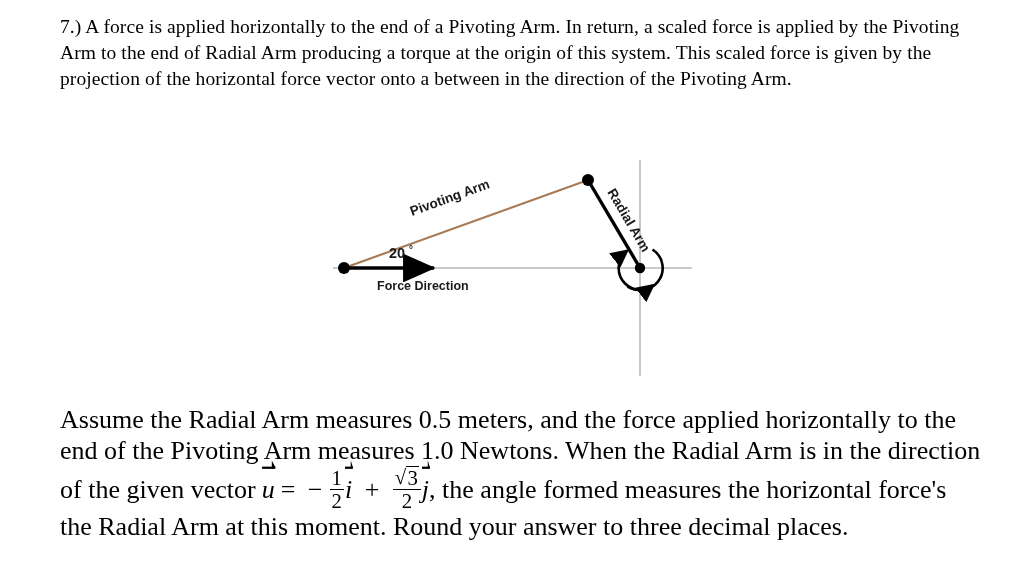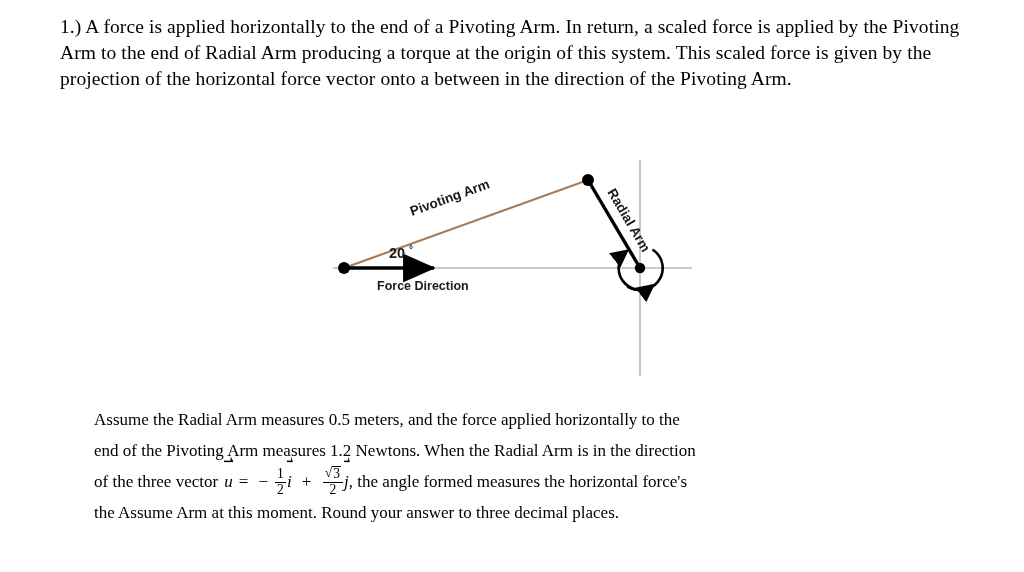--- a/index.html
+++ b/index.html
@@ -27,23 +27,22 @@
     text-align: left;
     letter-spacing: 0.1px;
   }
 
   
   #prompt-bottom {
     position: absolute;
     left: 60px;
     top: 404px;
     width: 905px;
-    font-size: 17px;
+    font-size: 26px;
     line-height: 31px;
-    margin-left: 34px;
   }
   #prompt-bottom .ln { display: block; white-space: nowrap; }
 
   
   .mi { font-family: "Liberation Serif", "DejaVu Serif", serif; font-style: italic; }
   .vecwrap { position: relative; display: inline-block; }
   .vecwrap .arr {
     position: absolute;
     left: 0; right: -1px;
     top: -0.62em;
@@ -80,21 +79,21 @@
   .fig-label {
     font-family: "Liberation Sans", "DejaVu Sans", sans-serif;
     font-weight: bold;
     fill: #1a1a1a;
   }
 </style>
 </head>
 <body>
 
 <div id="prompt-top">
-  <span class="ln">1.)  A force is applied horizontally to the end of a Pivoting Arm.  In return, a scaled force</span>
+  <span class="ln">7.)  A force is applied horizontally to the end of a Pivoting Arm.  In return, a scaled force</span>
   <span class="ln">is applied by the Pivoting Arm to the end of Radial Arm producing a torque at the origin</span>
   <span class="ln">of this system. This scaled force is given by the projection of the horizontal force vector</span>
   <span class="ln">onto a between in the direction of the Pivoting Arm.</span>
 </div>
 
 <div id="figure">
   <svg width="1024" height="240" viewBox="0 0 1024 240" xmlns="http://www.w3.org/2000/svg">
     <defs>
       <marker id="fdArrow" markerWidth="9" markerHeight="8" refX="8.6" refY="4" orient="auto">
         <path d="M0,0 L9,4 L0,8 Z" fill="#000000"></path>
@@ -129,35 +128,35 @@
     <text class="fig-label" x="389" y="108" font-size="14.5">20</text>
     <text class="fig-label" x="409" y="103" font-size="10">°</text>
 
     <text class="fig-label" x="377" y="140" font-size="12.5">Force Direction</text>
   </svg>
 </div>
 
 <div id="prompt-bottom">
 
   <span class="ln">Assume the Radial Arm measures 0.5 meters, and the force applied horizontally to the</span>
-  <span class="ln">end of the Pivoting Arm measures 1.2 Newtons.  When the Radial Arm is in the direction</span>
+  <span class="ln">end of the Pivoting Arm measures 1.0 Newtons.  When the Radial Arm is in the direction</span>
 
   <span class="ln">
-    <span>of the three vector</span><span class="opsp"></span><span class="vecwrap"><span class="mi">u</span><span class="arr">
+    <span>of the given vector</span><span class="opsp"></span><span class="vecwrap"><span class="mi">u</span><span class="arr">
           <svg viewBox="0 0 20 8" preserveAspectRatio="none">
             <path d="M0,6 L19,6" stroke="#000" stroke-width="1.4" fill="none"></path>
             <path d="M14,1.5 L19.5,6 L14,6.6 Z" fill="#000"></path>
           </svg>
         </span></span><span class="opsp"></span><span>=</span><span class="opsp">&nbsp;</span><span>−</span><span class="opsp"></span><span class="frac"><span class="num">1</span><span class="den">2</span></span><span class="vecwrap"><span class="mi">i</span><span class="arr">
           <svg viewBox="0 0 20 8" preserveAspectRatio="none">
             <path d="M0,6 L19,6" stroke="#000" stroke-width="1.4" fill="none"></path>
             <path d="M14,1.5 L19.5,6 L14,6.6 Z" fill="#000"></path>
           </svg>
         </span></span><span class="opsp">&nbsp;</span><span>+</span><span class="opsp">&nbsp;</span><span class="frac"><span class="num"><span class="sqrt"><span class="radsym">√</span><span class="rad">3</span></span></span><span class="den">2</span></span><span class="vecwrap"><span class="mi">j</span><span class="arr">
           <svg viewBox="0 0 20 8" preserveAspectRatio="none">
             <path d="M0,6 L19,6" stroke="#000" stroke-width="1.4" fill="none"></path>
             <path d="M14,1.5 L19.5,6 L14,6.6 Z" fill="#000"></path>
           </svg>
         </span></span><span>, the angle formed measures the horizontal force's</span>
   </span>
 
-  <span class="ln">the Assume Arm at this moment.  Round your answer to three decimal places.</span>
+  <span class="ln">the Radial Arm at this moment.  Round your answer to three decimal places.</span>
 </div>
 
 </body></html>

